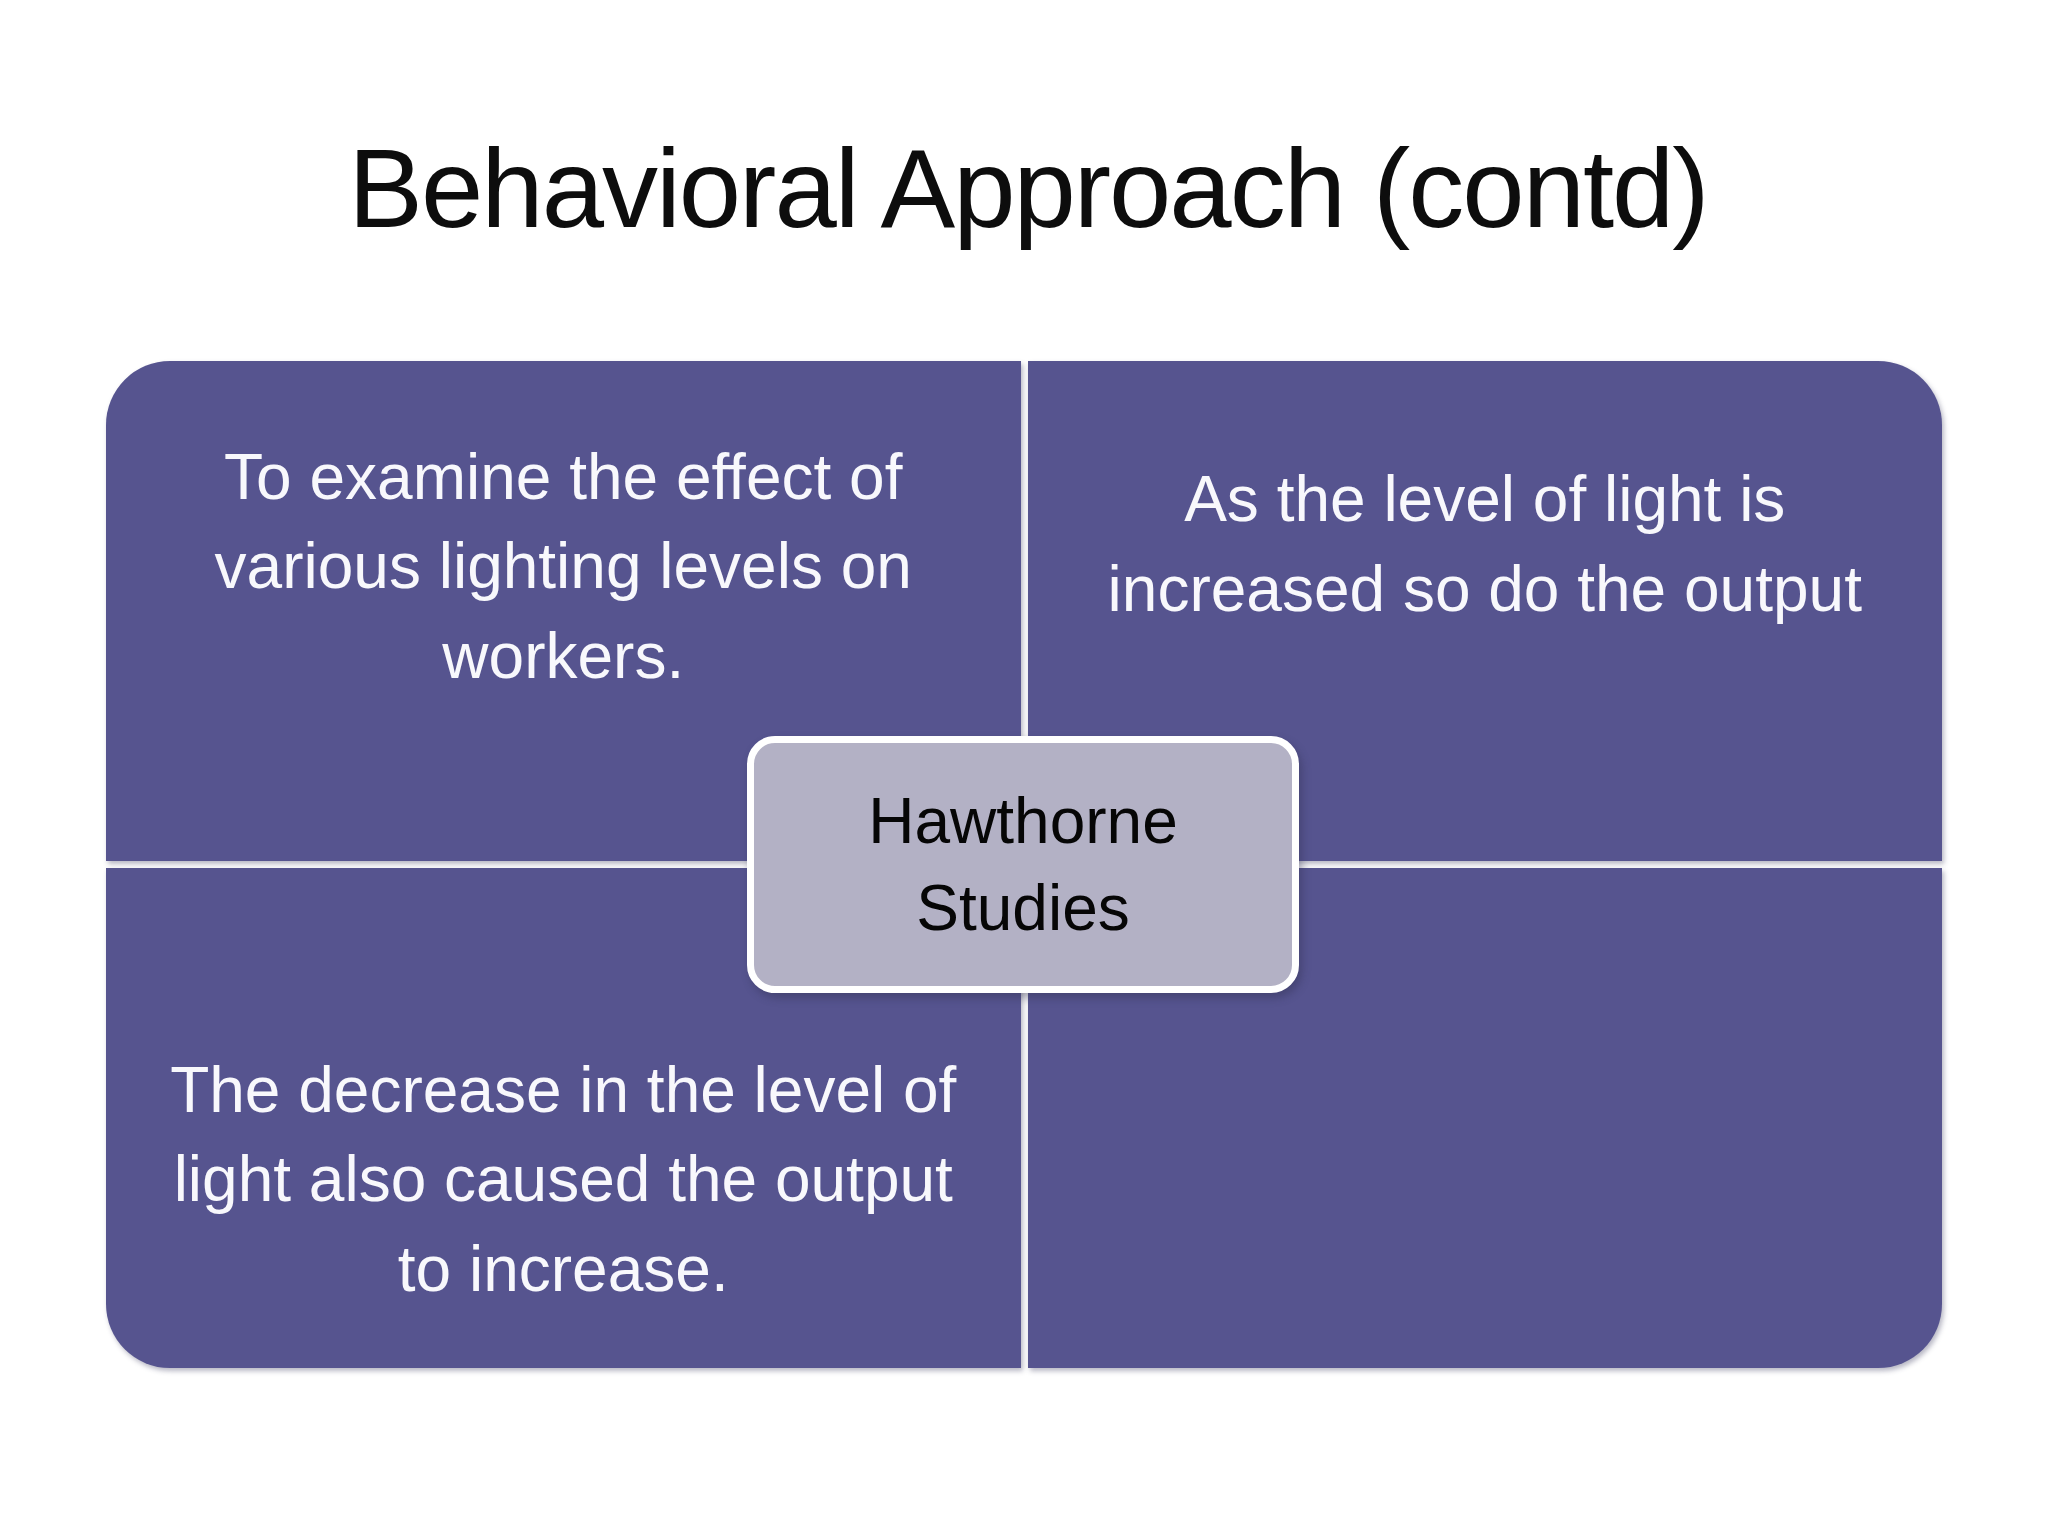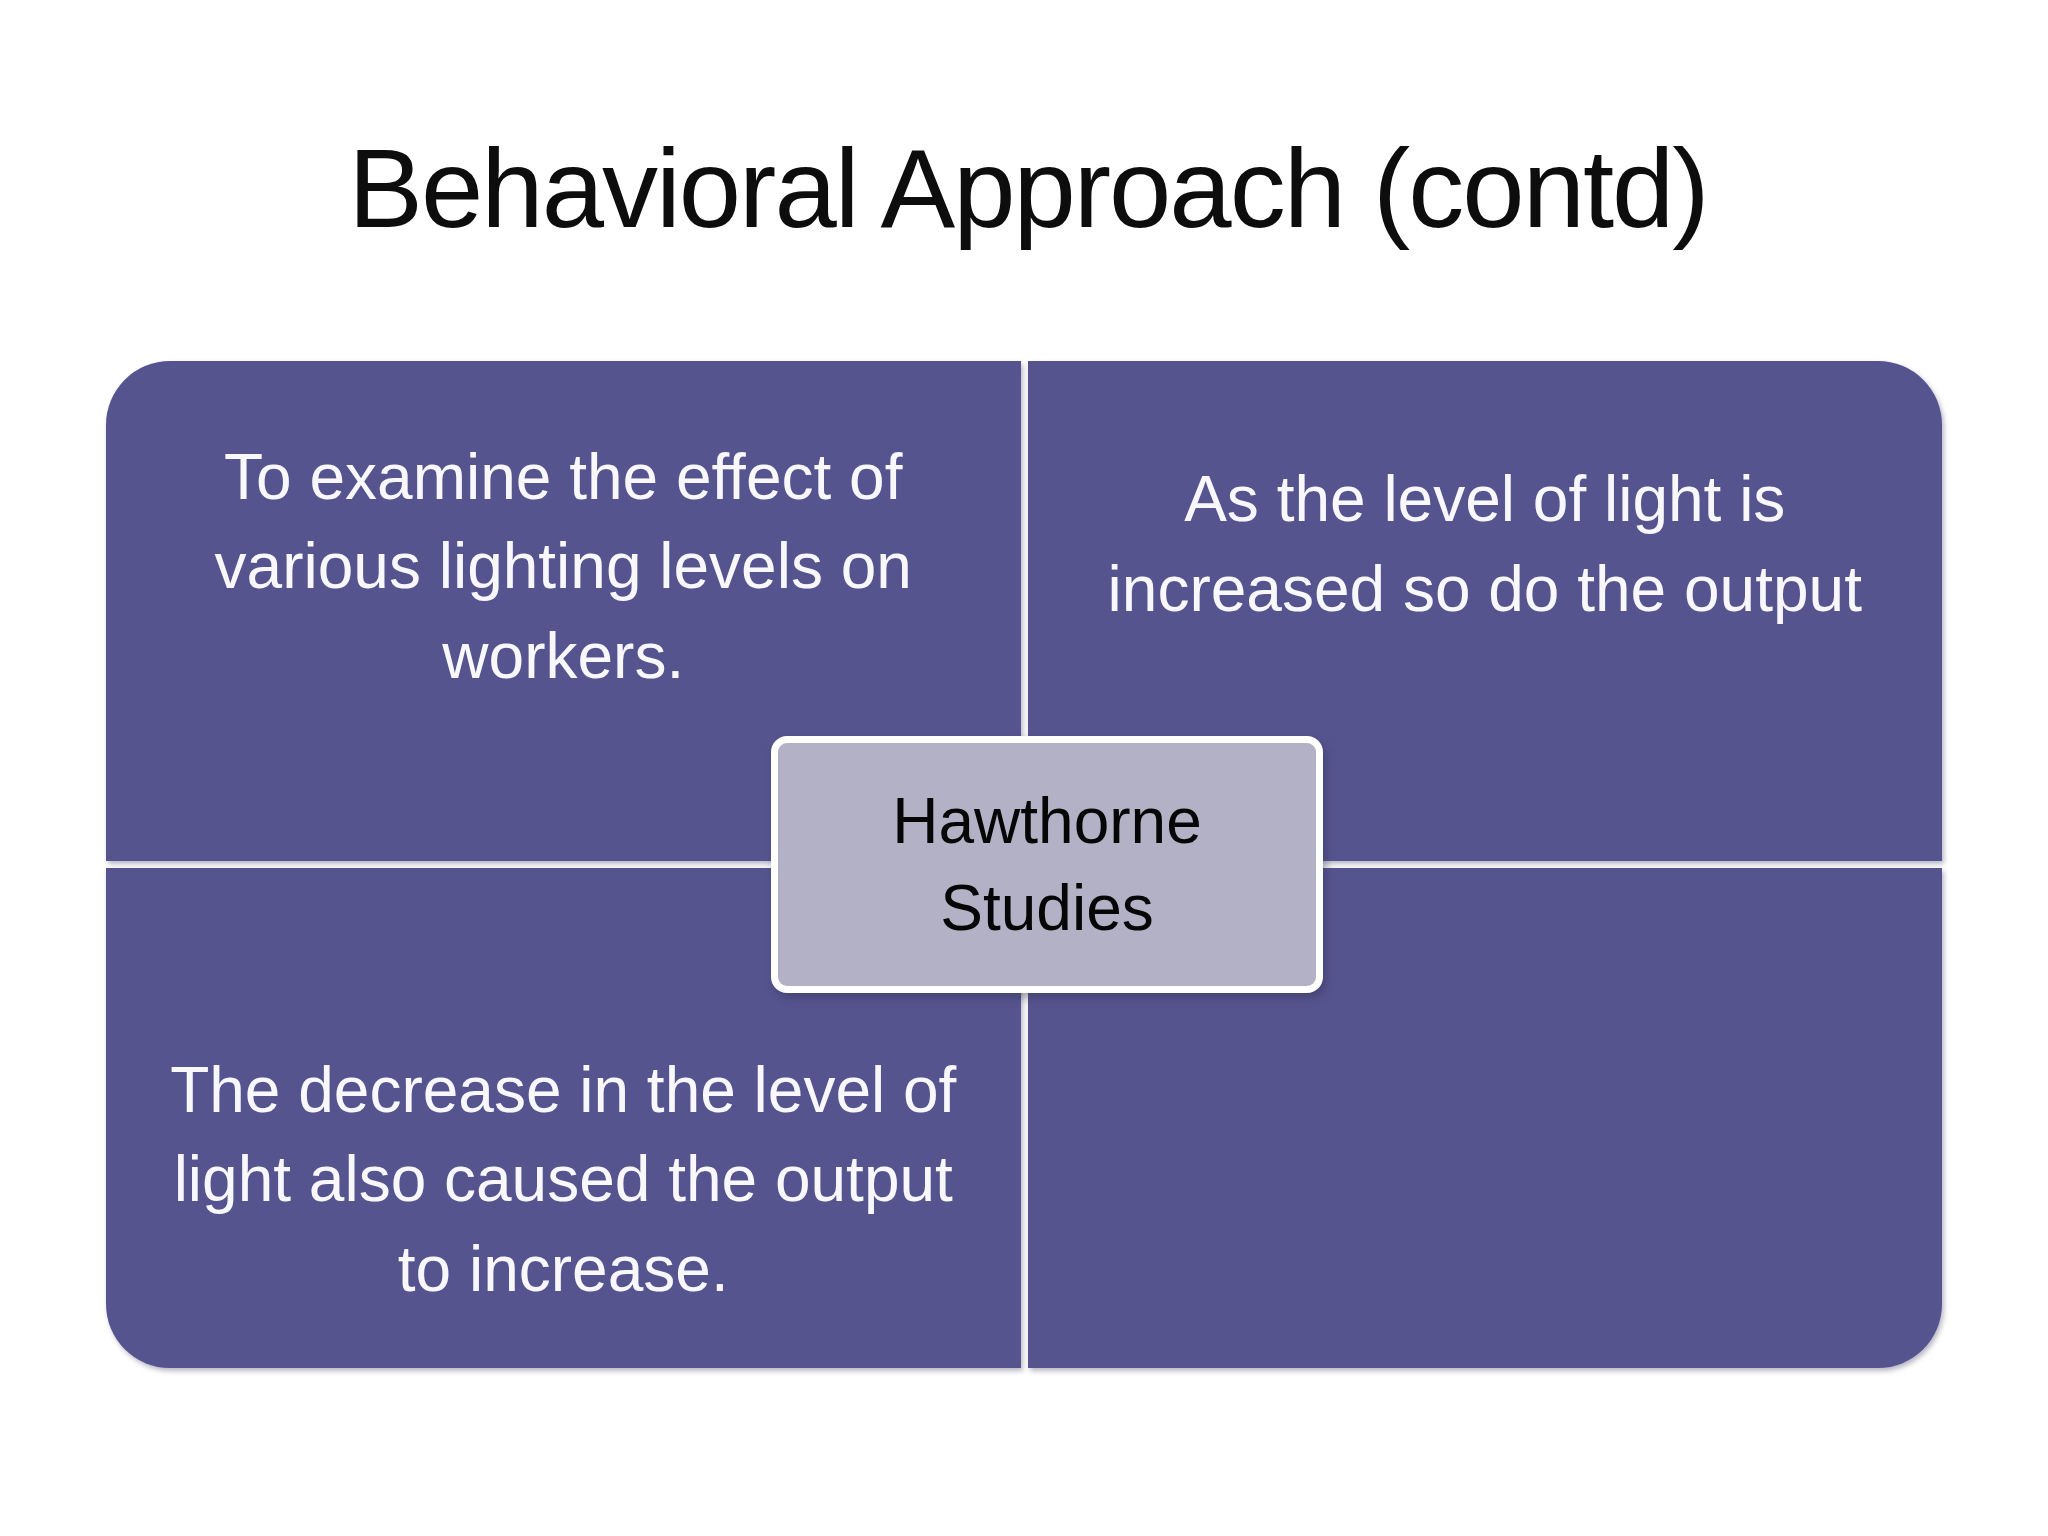--- a/index.html
+++ b/index.html
@@ -62,26 +62,25 @@
   .q-bl .qtext { max-width: 845px; transform: translateY(62px); }
   .center-node {
     position: absolute;
     left: 641px;
     top: 375px;
     width: 552px;
     height: 257px;
     box-sizing: border-box;
     background: #b3b1c5;
     border: 7px solid #ffffff;
-    border-radius: 16px;
+    border-radius: 28px;
     display: flex;
     align-items: center;
     justify-content: center;
     box-shadow: 3px 5px 9px rgba(45, 45, 75, 0.4);
-    margin-left: 24px;
   }
   .center-label {
     margin: 0;
     color: #060606;
     font-size: 64px;
     line-height: 1.35;
     text-align: center;
     max-width: 430px;
   }
 </style>

